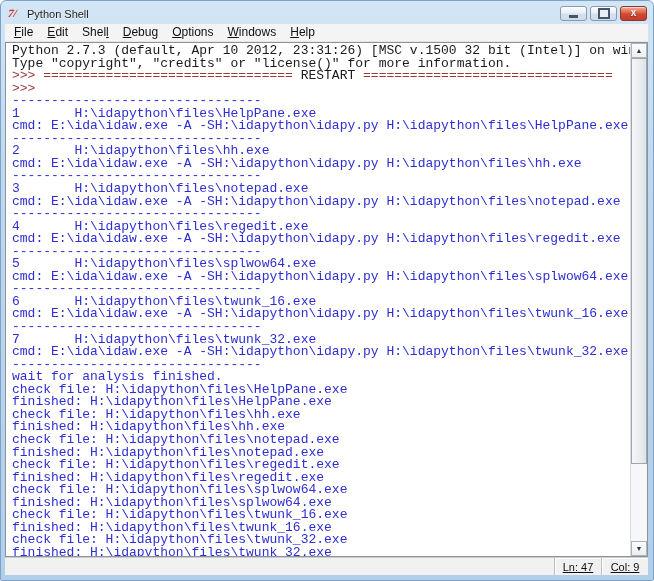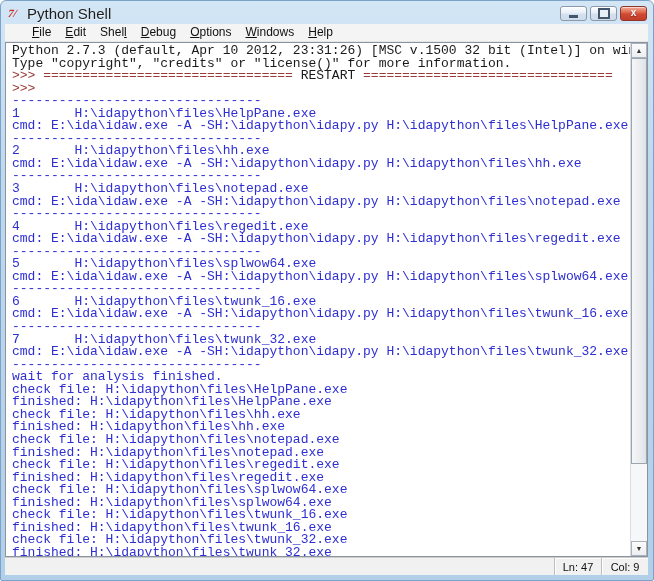--- a/index.html
+++ b/index.html
@@ -8,34 +8,34 @@
     display:flex;flex-direction:column;
     background:linear-gradient(180deg,#d3e6f6 0%,#bed8ee 30%,#b2cfe9 100%);
     border:1px solid #7da2c9;border-radius:6px 6px 2px 2px;
     padding:0 5px 5px 4px;
     font-family:"Liberation Sans",sans-serif;
     position:relative;overflow:hidden;
   }
   
   .titlebar{height:21px;display:flex;align-items:center;padding:2px 1px 0 3px;flex:0 0 auto;}
   .app-icon{width:15px;height:14px;margin-right:4px;color:#cf2b24;font:italic bold 11px/12px "Liberation Serif",serif;transform:skewX(-6deg);}
-  .title-text{font-size:15px;color:#1d1d1d;text-shadow:0 1px 0 rgba(255,255,255,.7);}
+  .title-text{font-size:11px;color:#1d1d1d;text-shadow:0 1px 0 rgba(255,255,255,.7);}
   .caption-buttons{margin-left:auto;display:flex;gap:3px;align-items:center;}
   .cap-btn{width:27px;height:15px;border-radius:3px;border:1px solid #8b99a9;box-sizing:border-box;
     background:linear-gradient(180deg,#fdfdfe 0%,#e9eff7 45%,#d4e0ee 55%,#cfdcec 100%);
     box-shadow:inset 0 1px 0 #ffffff;display:flex;align-items:center;justify-content:center;cursor:default;}
   .glyph-min{width:9px;height:3px;background:#44566b;margin-top:5px;}
   .glyph-max{width:8px;height:7px;border:2px solid #44566b;background:#e8eef6;}
   .cap-close{width:27px;border-color:#8f3627;
     background:linear-gradient(180deg,#f3ac9a 0%,#df6b50 40%,#cf4832 55%,#c23e2a 100%);
     box-shadow:inset 0 1px 0 rgba(255,255,255,.55);}
   .glyph-close{color:#fff;font:bold 10px/10px "Liberation Sans",sans-serif;text-shadow:0 1px 1px rgba(0,0,0,.4);margin-top:-1px;}
   
   .menubar{height:17px;flex:0 0 auto;background:#f4f4f4;display:flex;align-items:center;
-    padding-left:20px;font-size:12px;color:#101010;border-bottom:1px solid #e6e6e6;}
+    padding-left:2px;font-size:12px;color:#101010;border-bottom:1px solid #e6e6e6;}
   .menu-item{padding:1px 7px 2px 7px;}
   .menu-item u{text-decoration:underline;}
   
   .content{flex:1 1 auto;display:flex;min-height:0;border:1px solid #8a93a0;background:#ffffff;}
   .textpane{flex:1 1 auto;overflow:hidden;padding:2px 0 0 6px;
     font-family:"Liberation Mono",monospace;font-size:13px;line-height:12.55px;
     white-space:pre;letter-spacing:0;}
   .line{height:12.55px;}
   .seg-k{color:#1a1a1a;}
   .seg-b{color:#2e2ed2;}
@@ -43,21 +43,21 @@
   
   .scrollbar{flex:0 0 16px;width:16px;background:#f6f7f8;border-left:1px solid #dadde1;
     display:flex;flex-direction:column;}
   .sb-btn{height:15px;flex:0 0 15px;box-sizing:border-box;border:1px solid #aab3bc;background:linear-gradient(180deg,#fbfbfc,#eceef1);
     display:flex;align-items:center;justify-content:center;font-size:7px;line-height:7px;color:#333;}
   .sb-track{flex:1 1 auto;position:relative;}
   .sb-thumb{position:absolute;left:0;right:0;top:0;height:84%;box-sizing:border-box;
     border:1px solid #9ba6b0;background:linear-gradient(90deg,#f5f6f7 0%,#e7eaee 70%,#dde2e7 100%);}
   
   .statusbar{height:17px;flex:0 0 auto;background:#f1f1f1;border-top:1px solid #cdcdcd;
-    display:flex;align-items:stretch;font-size:11px;color:#111;}
+    display:flex;align-items:stretch;font-size:11px;color:#111;text-decoration:underline;}
   .status-fill{flex:1 1 auto;}
   .status-cell{flex:0 0 auto;display:flex;align-items:center;justify-content:center;
     min-width:34px;padding:0 6px;border-left:1px solid #bdbdbd;box-shadow:inset 1px 1px 0 rgba(255,255,255,.9);}
 </style>
 </head>
 <body>
 
 <div class="window">
 
   <div class="titlebar">

